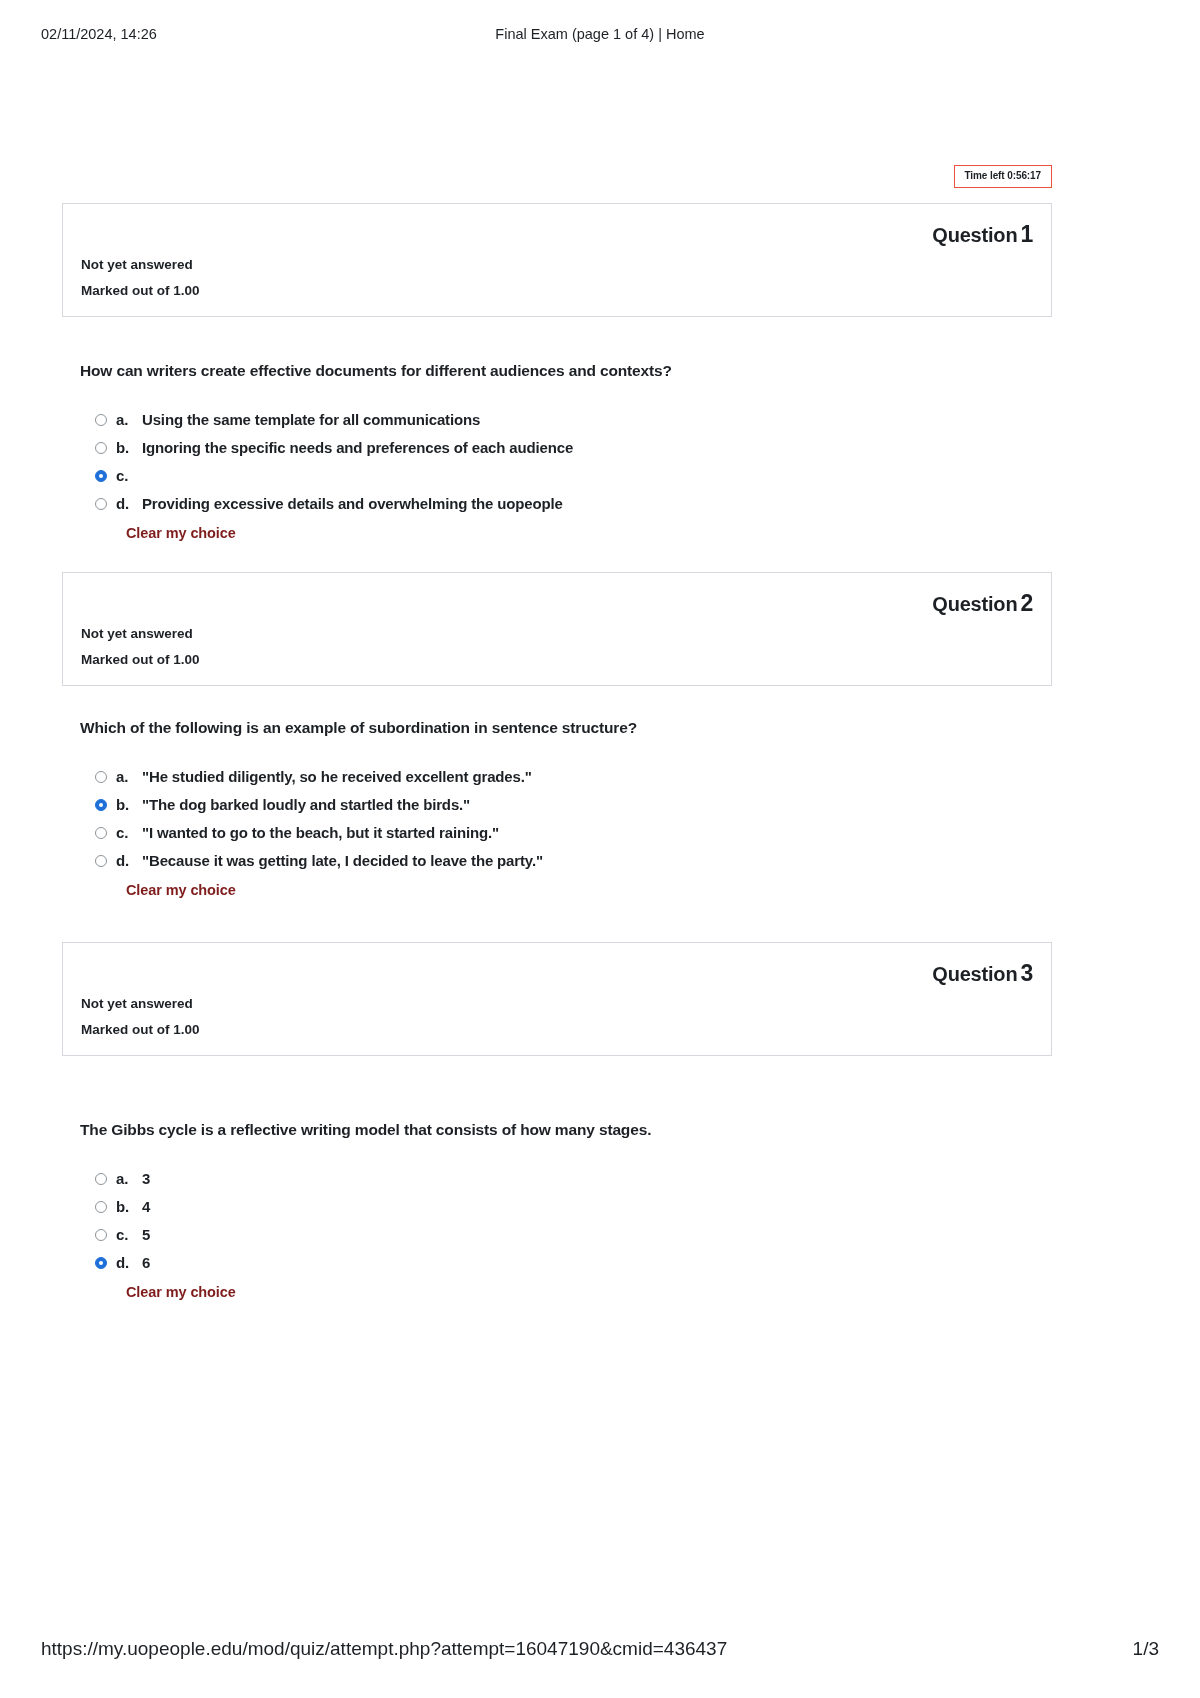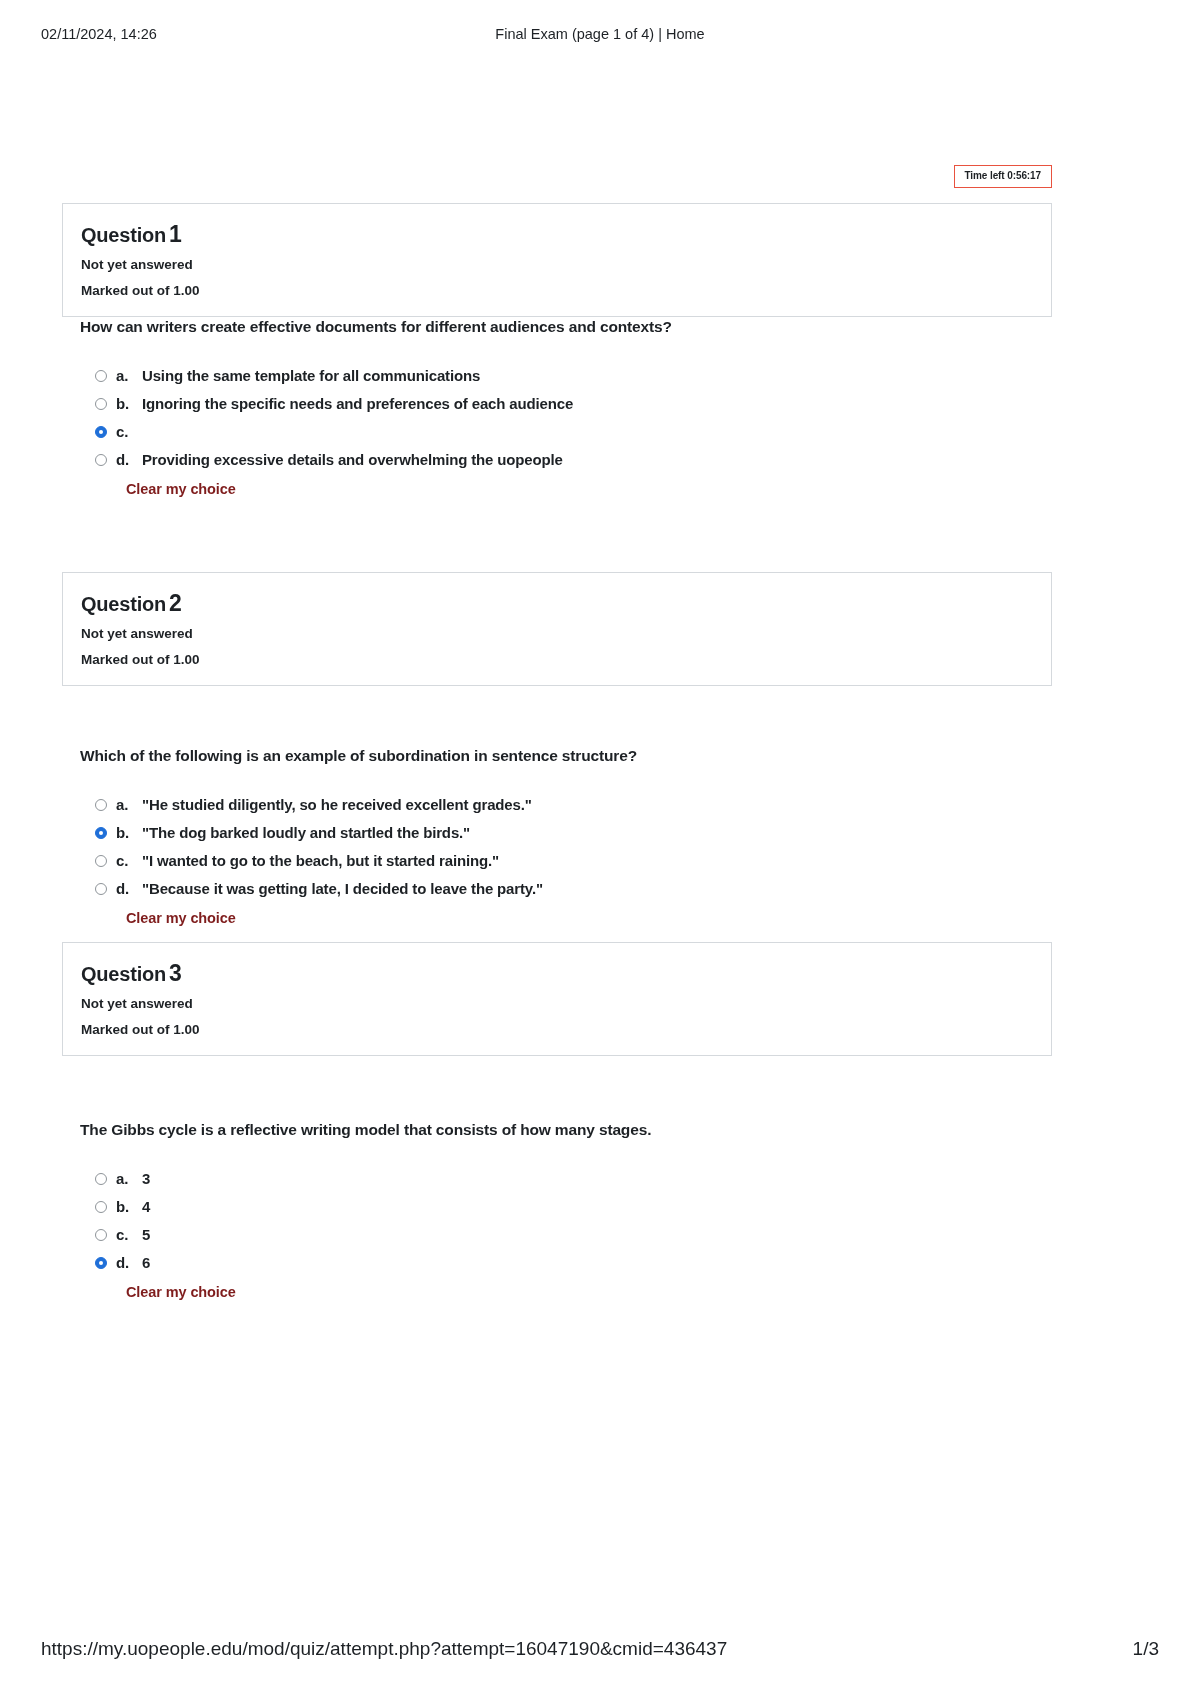--- a/index.html
+++ b/index.html
@@ -97,20 +97,21 @@
     background: #ffffff;
     padding: 17px 18px 16px 18px;
   }
   .q-no {
     font-size: 20px;
     font-weight: bold;
     letter-spacing: -0.2px;
     line-height: 1.15;
     margin: 0 0 9px 0;
     color: #1d2125;
+    text-align: right;
   }
   .q-no .num {
     font-size: 23px;
     font-weight: bold;
     margin-left: 3px;
   }
   .q-state, .q-grade {
     font-size: 13.5px;
     font-weight: bold;
     line-height: 1.3;
@@ -206,21 +207,21 @@
   <div class="timer-box">Time left 0:56:17</div>
 </div>
 
 <div id="questions-host">
     <div class="question" style="top: 203px;">
       <div class="q-info">
         <div class="q-no"><span>Question</span><span class="num">1</span></div>
         <div class="q-state">Not yet answered</div>
         <div class="q-grade">Marked out of 1.00</div>
       </div>
-      <div class="q-body"><p class="q-text" style="">How can writers create effective documents for different audiences and contexts?</p><ul class="answers" style="margin-top: 30px;">
+      <div class="q-body"><p class="q-text" style="margin-top: 44px;">How can writers create effective documents for different audiences and contexts?</p><ul class="answers" style="margin-top: 30px;">
           <li class="answer">
             <span class="radio"></span>
             <span class="a-letter">a.</span>
             <span class="a-text">Using the same template for all communications</span>
           </li>
           <li class="answer">
             <span class="radio"></span>
             <span class="a-letter">b.</span>
             <span class="a-text">Ignoring the specific needs and preferences of each audience</span>
           </li>
@@ -234,21 +235,21 @@
             <span class="a-text">Providing excessive details and overwhelming the uopeople</span>
           </li>
         </ul><a class="clear-choice">Clear my choice</a></div>
     </div>
     <div class="question" style="top: 572px;">
       <div class="q-info">
         <div class="q-no"><span>Question</span><span class="num">2</span></div>
         <div class="q-state">Not yet answered</div>
         <div class="q-grade">Marked out of 1.00</div>
       </div>
-      <div class="q-body"><p class="q-text" style="margin-top: 60px;">Which of the following is an example of subordination in sentence structure?</p><ul class="answers" style="margin-top: 30px;">
+      <div class="q-body"><p class="q-text" style="margin-top: 32px;">Which of the following is an example of subordination in sentence structure?</p><ul class="answers" style="margin-top: 30px;">
           <li class="answer">
             <span class="radio"></span>
             <span class="a-letter">a.</span>
             <span class="a-text">"He studied diligently, so he received excellent grades."</span>
           </li>
           <li class="answer">
             <span class="radio checked"></span>
             <span class="a-letter">b.</span>
             <span class="a-text">"The dog barked loudly and startled the birds."</span>
           </li>

